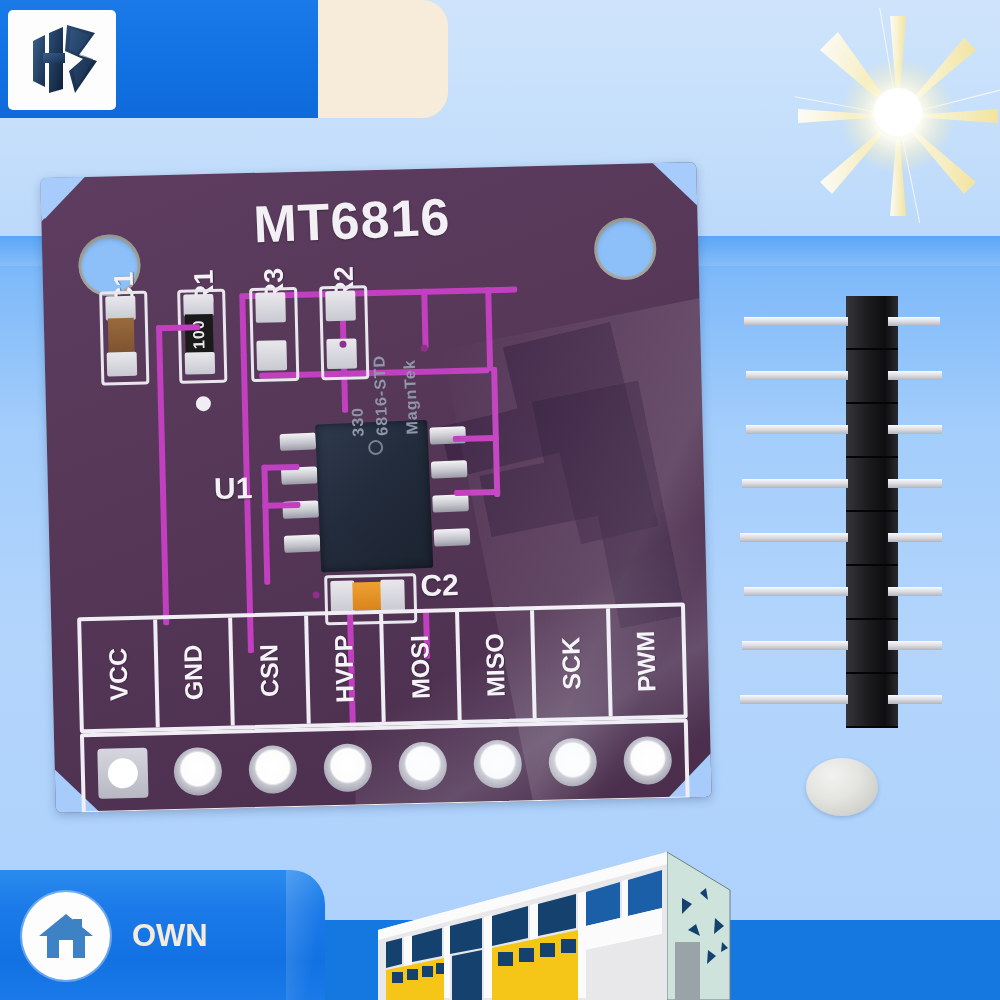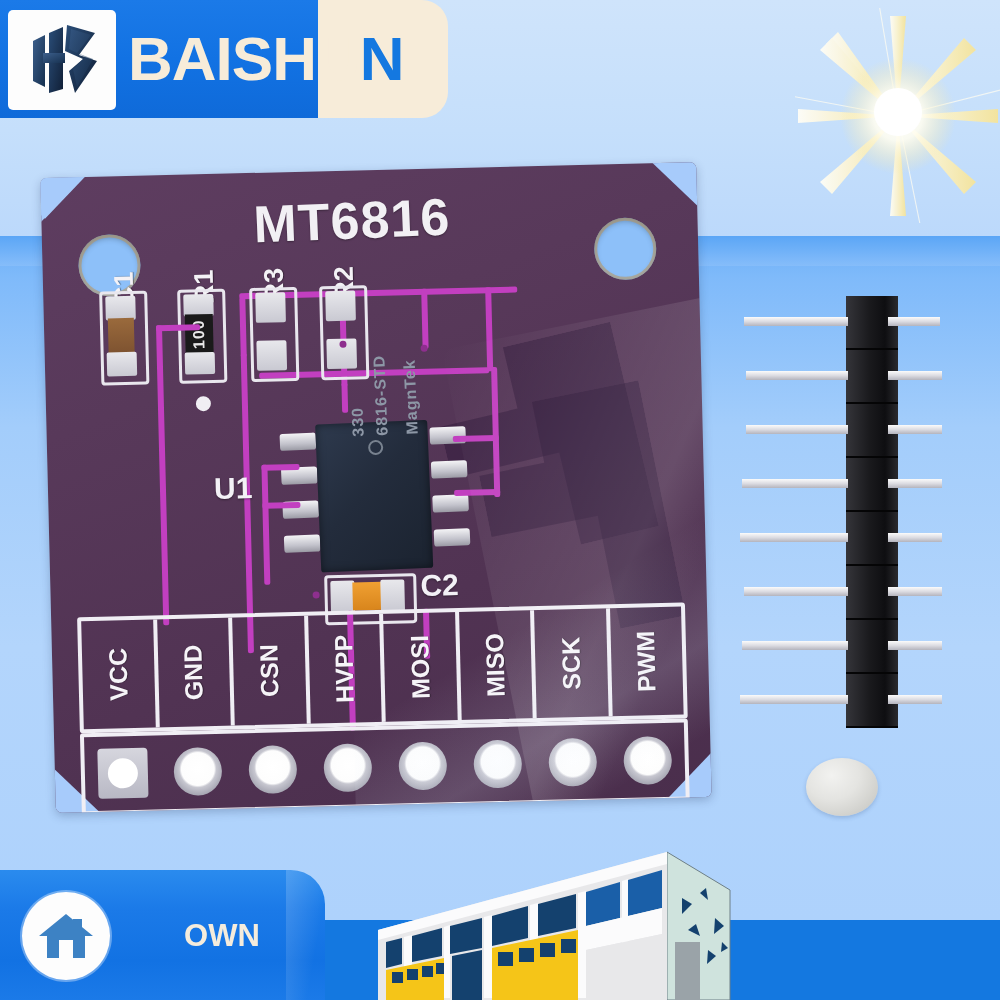--- a/index.html
+++ b/index.html
@@ -147,21 +147,21 @@
 
   
   #magnet{position:absolute;left:806px;top:758px;width:72px;height:58px;}
   .mag{position:absolute;inset:0;border-radius:50%;
     background:radial-gradient(ellipse at 36% 30%,#f2f2f0 0%,#e4e4e1 42%,#d2d2ce 72%,#c2c2be 100%);
     box-shadow:0 2px 4px rgba(40,70,120,.22);}
 
   
   .botbanner{position:absolute;left:0;top:870px;width:325px;height:130px;
     background:linear-gradient(180deg,#2a8bee 0%,#1b7ae8 30%,#1272e3 70%,#1b7ae8 100%);
-    border-radius:0 34px 0 0;text-align:center;}
+    border-radius:0 34px 0 0;}
   .botbanner::after{content:"";position:absolute;right:-1px;top:0;width:40px;height:130px;
     background:linear-gradient(100deg,rgba(255,255,255,.18) 0%,rgba(255,255,255,0) 70%);
     border-radius:0 34px 0 0;}
   .house-circle{position:absolute;left:22px;top:22px;width:88px;height:88px;border-radius:50%;
     background:#fdfdfd;display:flex;align-items:center;justify-content:center;
     box-shadow:0 0 0 2px rgba(255,255,255,.35);}
   .bb-text{position:absolute;left:122px;top:22px;width:190px;height:88px;
     display:flex;flex-direction:column;justify-content:center;}
   .bb-line{color:#f5ecdc;font-weight:bold;font-size:31px;line-height:1.25;}
   .bb-l1{padding-left:10px;}
@@ -233,24 +233,20 @@
           </linearGradient>
         </defs>
         <path d="M41 4 L74 12 L80 42 L62 74 L30 76 L8 52 L10 20 Z" fill="none"></path>
         <path d="M14 22 L26 16 L26 68 L14 62 Z" fill="url(#lg1)"></path>
         <path d="M30 14 L44 8 L44 70 L30 74 Z" fill="url(#lg2)"></path>
         <rect x="24" y="34" width="22" height="10" fill="url(#lg1)"></rect>
         <path d="M48 6 L76 14 L60 36 L78 42 L56 74 L50 52 L64 40 L46 32 Z" fill="url(#lg2)"></path>
         <path d="M52 10 L72 16 L58 34 L74 40 L58 68 L54 50 L66 38 L50 30 Z" fill="url(#lg1)" opacity=".55"></path>
       </svg>
     </div>
-    <div class="banner-text">
-      <span class="bt-cream">BAISHU</span>
-        <span class="bt-blue">N</span>
-    </div>
   </div>
 
   <div id="pcb">
     <div class="board">
 
       <div class="chamfer ch-tl"></div>
       <div class="chamfer ch-tr"></div>
       <div class="chamfer ch-bl"></div>
       <div class="chamfer ch-br"></div>
 

